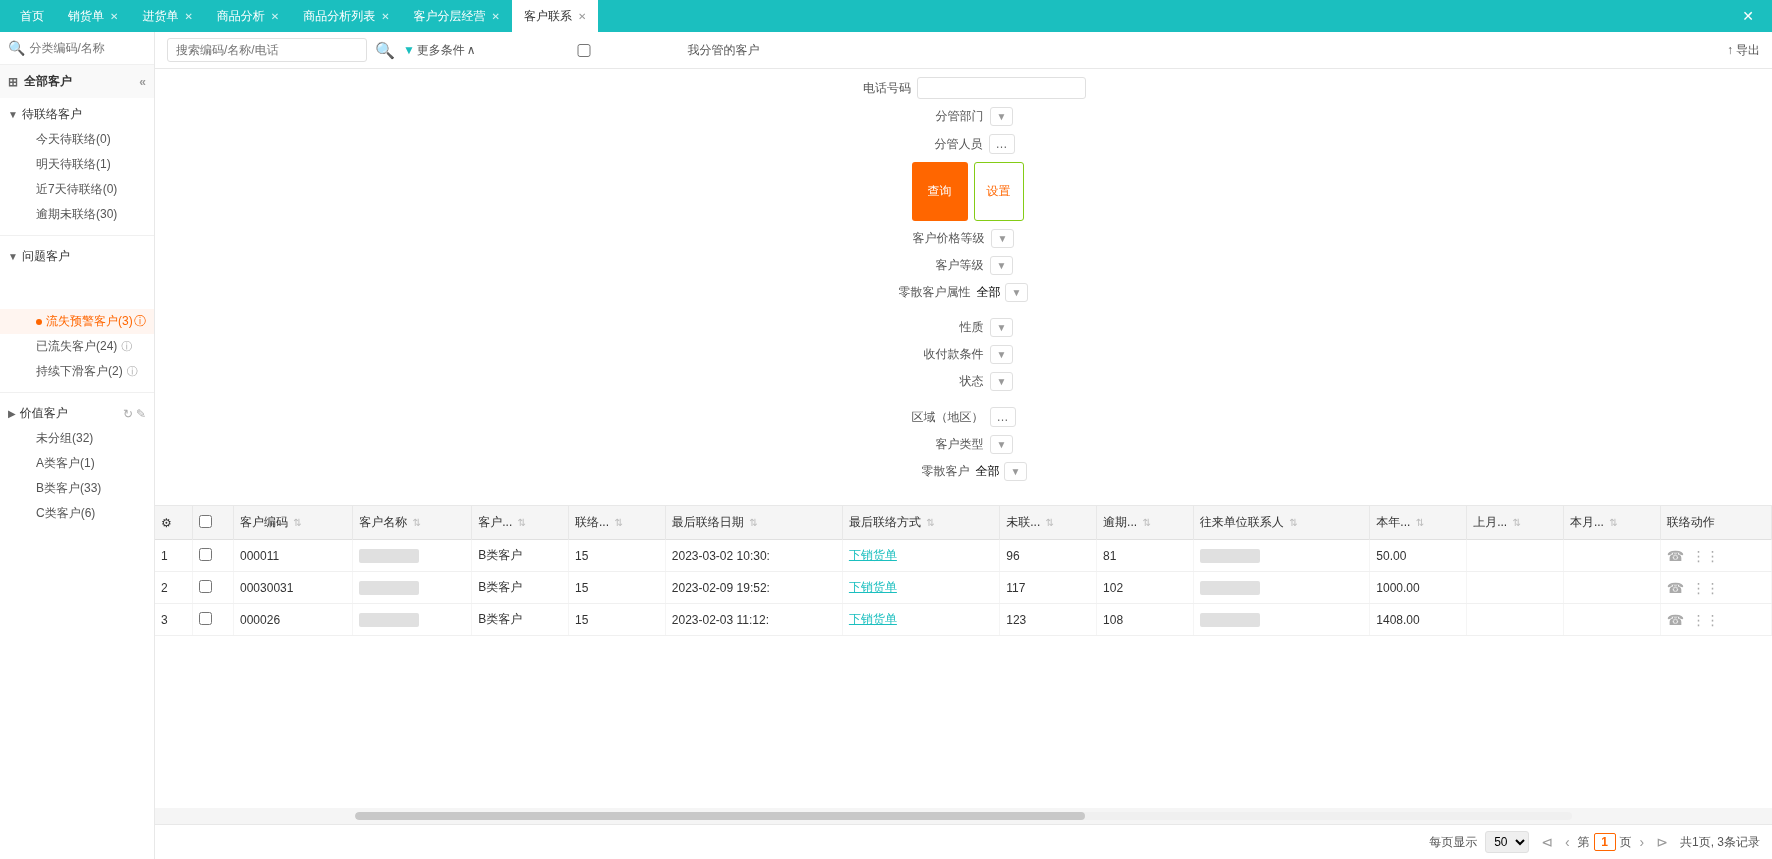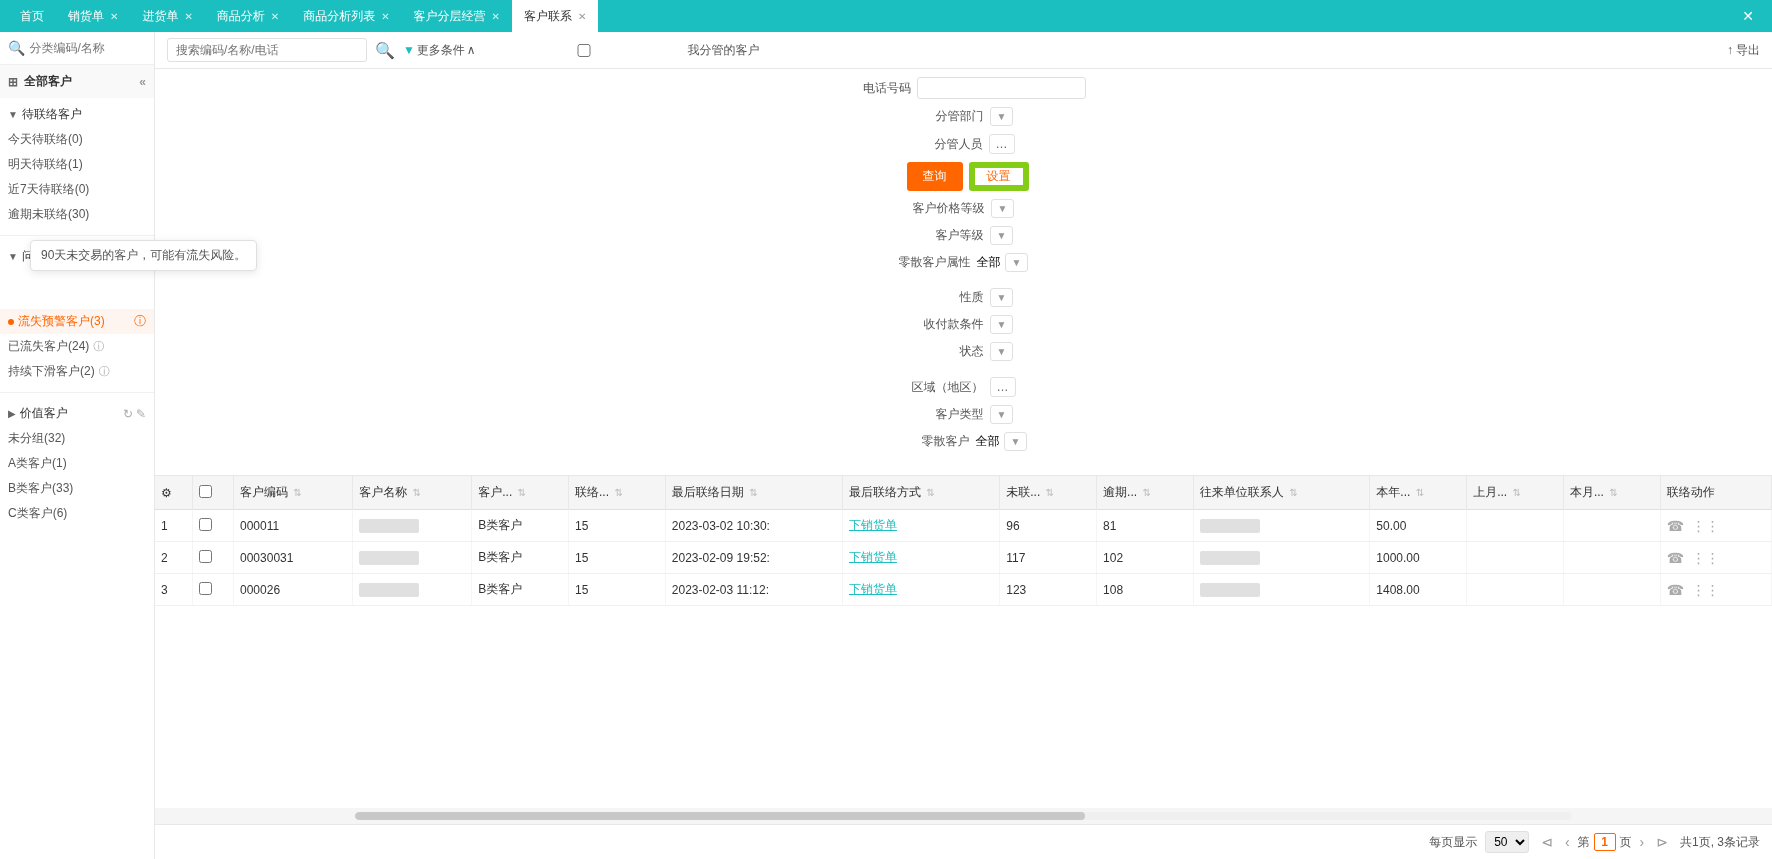--- a/index.html
+++ b/index.html
@@ -116,21 +116,21 @@
     }
     .sidebar-group-label .edit-icons {
       margin-left: auto;
       display: flex;
       gap: 3px;
       color: #aaa;
     }
     .sidebar-item {
       display: flex;
       align-items: center;
-      padding: 4px 8px 4px 8px;
+      padding: 4px 8px 4px 36px;
       color: #555;
       cursor: pointer;
     }
     .sidebar-item.active {
       color: #ff6600;
       background: #fff5f0;
       margin-top: 40px;
     }
     .sidebar-item.active .dot {
       width: 6px; height: 6px;
@@ -267,22 +267,22 @@
       color: white;
       border: none;
       padding: 5px 16px;
       border-radius: 3px;
       cursor: pointer;
       font-size: 12px;
     }
     .settings-btn {
       background: white;
       color: #ff6600;
-      border: 6px solid #84cc16;
-      padding: 0 12px;
+      border: 1px solid #84cc16;
+      padding: 20px 12px;
       border-radius: 3px;
       cursor: pointer;
       font-size: 12px;
     }
 
     
     .table-container {
       flex: 1;
       overflow: auto;
       background: white;
@@ -491,23 +491,20 @@
       <div class="sidebar-item">
         <span>已流失客户(24)</span>
         <span style="margin-left:4px;color:#aaa;font-size:11px;">ⓘ</span>
       </div>
       <div class="sidebar-item">
         <span>持续下滑客户(2)</span>
         <span style="margin-left:4px;color:#aaa;font-size:11px;">ⓘ</span>
       </div>
     </div>
 
-    <div class="tooltip-box">
-      <span>90天未交易的客户，可能有流失风险。</span>
-    </div>
 
     <div class="sidebar-divider"></div>
 
     <div class="sidebar-group">
       <div class="sidebar-group-label">
         <span class="arrow">▶</span>
         <span>价值客户</span>
         <span class="edit-icons">
           <span>↻</span>
           <span>✎</span>

